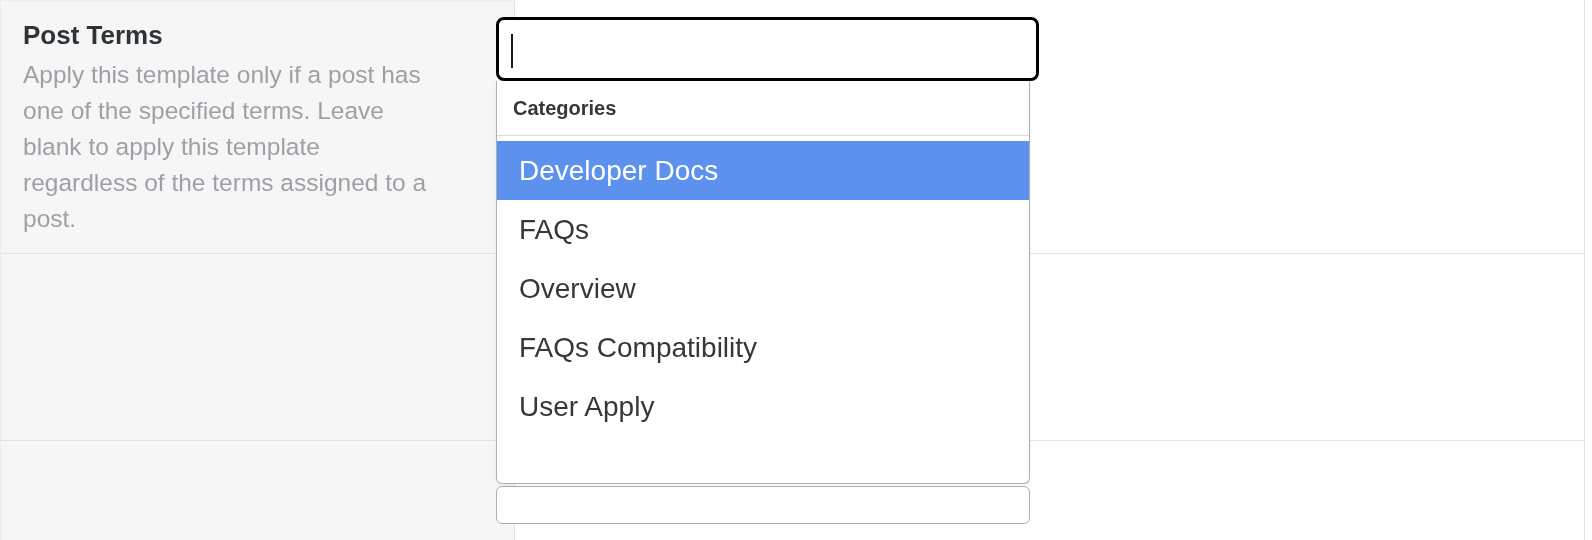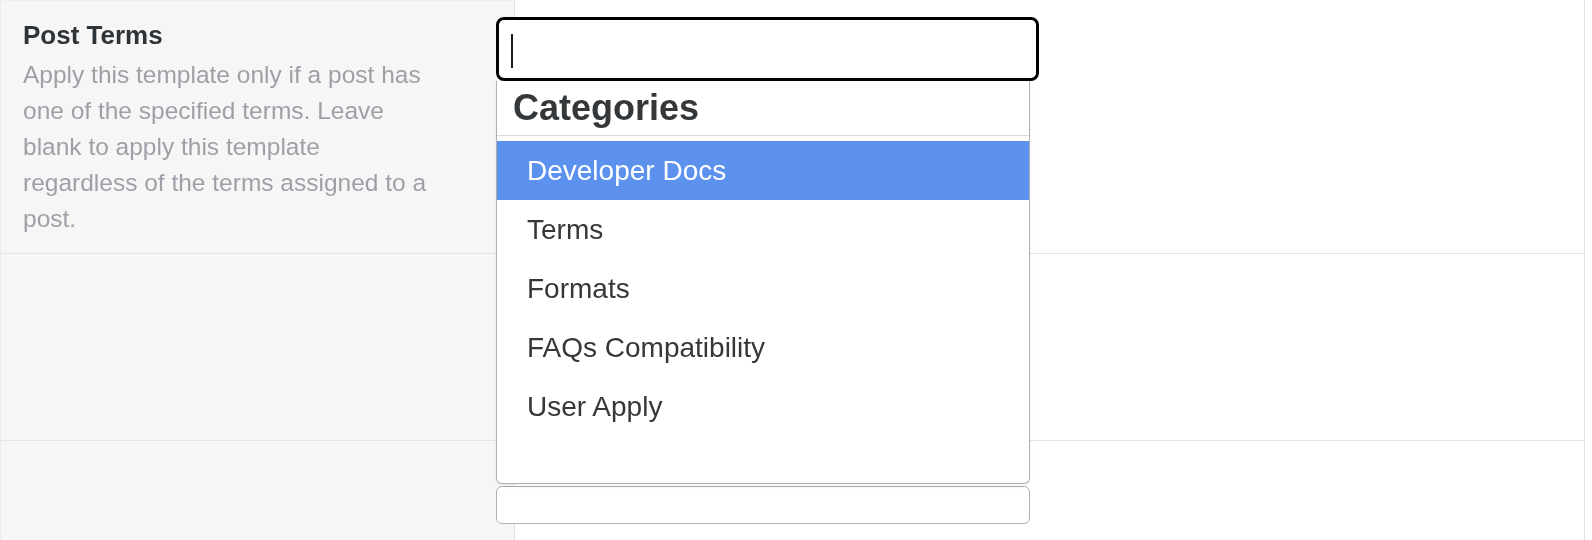--- a/index.html
+++ b/index.html
@@ -38,25 +38,25 @@
     animation:blink 1.1s steps(1) infinite;
   }
   @keyframes blink{50%{opacity:0;}}
   
   .dropdown{
     position:absolute;left:496px;top:81px;width:534px;height:403px;box-sizing:border-box;
     background:#ffffff;border:1px solid #b0b0b0;border-top:none;border-radius:0 0 6px 6px;
     overflow:hidden;z-index:4;box-shadow:0 2px 5px rgba(0,0,0,0.05);
   }
   .optgroup-header{
-    height:54px;line-height:54px;padding-left:16px;font-size:36px;font-weight:700;color:#35383b;
+    height:54px;line-height:54px;padding-left:16px;font-size:20px;font-weight:700;color:#35383b;
     border-bottom:1px solid #dcdcdc;
   }
   .options{padding-top:5px;}
-  .option{height:59px;line-height:59px;padding-left:30px;font-size:28px;color:#35383b;cursor:pointer;}
+  .option{height:59px;line-height:59px;padding-left:22px;font-size:28px;color:#35383b;cursor:pointer;}
   .option.highlighted{font-weight:500;}
   
   .user-select{
     position:absolute;left:496px;top:486px;width:534px;height:38px;box-sizing:border-box;
     background:#ffffff;border:1px solid #b0b0b0;border-radius:6px;z-index:1;
   }
 </style>
 </head>
 <body>
 
@@ -79,22 +79,22 @@
 
   <div class="select-control">
     <input type="text" value="" style="">
     <span class="caret"></span>
   </div>
 
   <div class="dropdown">
     <div class="optgroup-header">Categories</div>
     <div class="options">
       <div class="option highlighted" style="background: rgb(92, 146, 238); color: rgb(255, 255, 255);">Developer Docs</div>
-      <div class="option">Terms</div>
-      <div class="option">Formats</div>
+      <div class="option">FAQs</div>
+      <div class="option">Overview</div>
       <div class="option">FAQs Compatibility</div>
       <div class="option">User Apply</div>
     </div>
   </div>
 
   <div class="user-select"></div>
 
 </div>
 
 </body></html>

